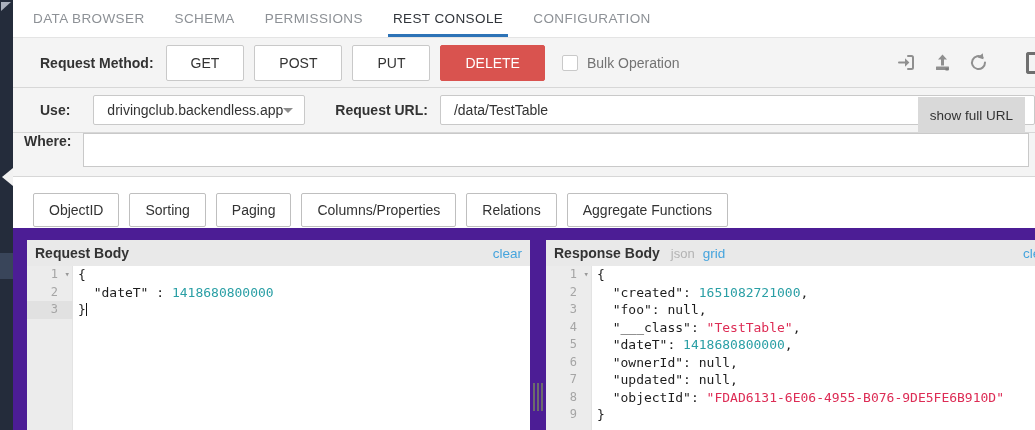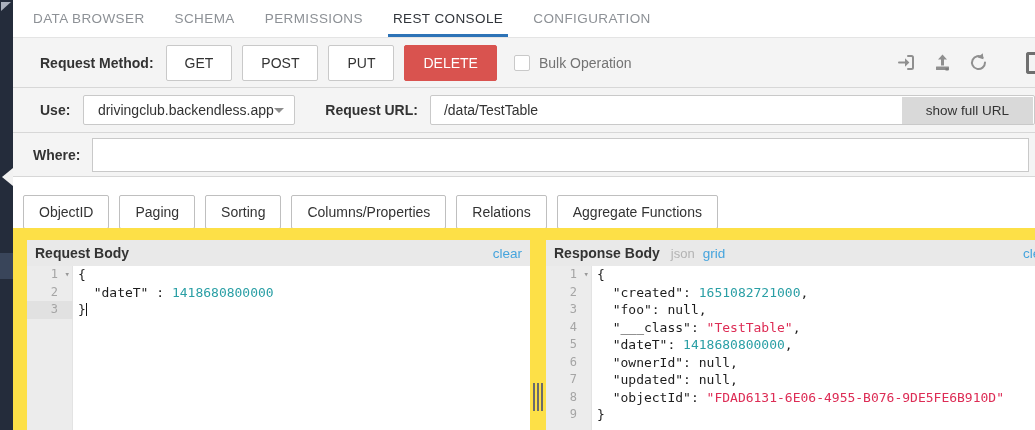--- a/index.html
+++ b/index.html
@@ -26,59 +26,59 @@
   .tab{ position:relative; display:flex; align-items:center; padding:0 3px;
     font-size:13.5px; letter-spacing:.4px; color:#8d9196; cursor:pointer; }
   .tab.active{ color:#30343a; }
   .tab.active::after{ content:""; position:absolute; left:-2px; right:-2px; bottom:0;
     height:3px; background:#2d73b7; }
 
   
   .method-row{ top:38px; height:50px; background:#f4f4f4; border-bottom:1px solid #d7d7d7;
     display:flex; align-items:center; padding-left:27px; }
   .method-buttons{ display:flex; align-items:center; margin-left:12px; gap:10px; }
-  .method-btn{ height:36px; padding:0 18px; background:#fff; border:1px solid #c9c9c9;
+  .method-btn{ height:36px; padding:0 24px; background:#fff; border:1px solid #c9c9c9;
     border-radius:2px; font-family:inherit; font-size:14px; color:#333; cursor:pointer; }
   .method-btn.selected{ background:#d9534f; border-color:#d9534f; color:#fff; }
   .bulk-checkbox{ width:16px; height:16px; background:#fff; border:1px solid #c9c9c9;
     border-radius:2px; margin-left:17px; cursor:pointer; }
   .bulk-label{ margin-left:9px; font-size:14px; color:#737373; }
   .toolbar-icons{ margin-left:auto; display:flex; align-items:center; gap:15px; margin-right:46px; }
   .toolbar-icons svg{ display:block; cursor:pointer; }
   .edge-clip{ position:absolute; right:0; width:9px; height:22px;
     border:3px solid #6f6f6f; border-right:none; border-radius:3px 0 0 3px; }
 
   
   .use-row{ top:88px; height:45px; background:#f4f4f4; border-bottom:1px solid #d7d7d7;
     display:flex; align-items:center; padding-left:27px; position:relative; }
-  .app-select{ margin-left:13px; width:212px; height:30px; background:#fff;
+  .app-select{ margin-left:23px; width:212px; height:30px; background:#fff;
     border:1px solid #c9c9c9; border-radius:2px; display:flex; align-items:center;
-    justify-content:center; padding:0 10px 0 13px; font-size:14px; color:#333; cursor:pointer; }
+    justify-content:flex-start; padding:0 10px 0 13px; font-size:14px; color:#333; cursor:pointer; }
   .select-caret{ width:0; height:0; border-left:5px solid transparent;
     border-right:5px solid transparent; border-top:5px solid #8e8e8e; }
   .url-label{ margin-left:30px; }
   .url-input{ margin-left:12px; flex:1; height:30px; background:#fff; border:1px solid #c9c9c9;
     border-radius:2px; font-family:inherit; font-size:14px; color:#333; padding:0 13px; margin-right:13px; }
-  .show-url-btn{ position:absolute; right:15px; top:9px; height:27px; padding:0 24px;
+  .show-url-btn{ position:absolute; right:23px; top:9px; height:36px; padding:0 12px;
     background:#d9d9d9; border:none; font-family:inherit; font-size:13.5px; color:#333; cursor:pointer; }
 
   
   .where-row{ top:133px; height:44px; background:#f4f4f4; border-bottom:1px solid #d7d7d7;
-    display:flex; align-items:center; padding-left:20px; }
+    display:flex; padding-left:11px; }
   .where-input{ margin-left:12px; flex:1; height:34px; background:#fff; border:1px solid #c9c9c9;
     font-family:inherit; font-size:14px; padding:0 10px; margin-right:6px; }
 
   
-  .query-row{ top:187px; height:51px; background:#fff; border-bottom:1px solid #dcdcdc;
-    display:flex; align-items:center; padding-left:10px; gap:10px; }
+  .query-row{ top:193px; height:51px; background:#fff; border-bottom:1px solid #dcdcdc;
+    display:flex; align-items:flex-start; padding-left:20px; gap:10px; }
   .query-btn{ height:34px; padding:0 15px; background:#fff; border:1px solid #bfbfbf;
     border-radius:2px; font-family:inherit; font-size:14px; color:#333; cursor:pointer; }
 
   
-  .panels{ top:228px; bottom:0; background:#fde047; }
+  .panels{ top:228px; bottom:0; background:#4c1d95; }
   .panel{ position:absolute; top:12px; bottom:0; overflow:hidden; }
   .panel.request{ left:14px; width:503px; }
   .panel.response{ left:533px; width:489px; }
   .panel-header{ position:relative; height:26px; background:#e9e9e9; display:flex;
     align-items:center; padding:0 8px; }
   .panel-title{ font-weight:700; font-size:14px; color:#333; }
   .mode-json{ margin-left:11px; font-size:13px; color:#b3b3b3; }
   .mode-grid{ margin-left:8px; font-size:13.5px; color:#45a4dd; cursor:pointer; }
   .clear-link{ margin-left:auto; font-size:13.5px; color:#45a4dd; cursor:pointer; }
   .panel.response .clear-link{ position:absolute; left:477px; margin:0; }
@@ -181,22 +181,22 @@
 
   </div>
 
   <div class="row where-row">
     <span class="bold-label">Where:</span>
     <input class="where-input" type="text" value="" style="">
   </div>
 
   <div class="row query-row">
       <button class="query-btn">ObjectID</button>
+      <button class="query-btn">Sorting</button>
       <button class="query-btn">Paging</button>
-      <button class="query-btn">Sorting</button>
       <button class="query-btn">Columns/Properties</button>
       <button class="query-btn">Relations</button>
       <button class="query-btn">Aggregate Functions</button>
     </div>
 
   <div class="row panels">
 
     <div class="panel request">
       <div class="panel-header">
         <span class="panel-title">Request Body</span>

